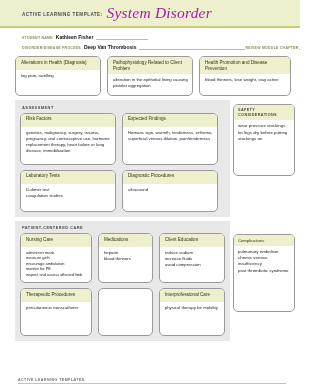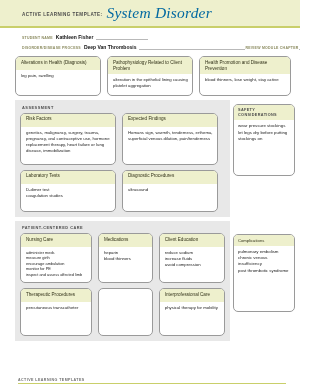--- a/index.html
+++ b/index.html
@@ -23,21 +23,21 @@
   }
   .banner-inner { display:flex; align-items:baseline; padding-left:22px; }
   .alt-label {
     font-size:4.6px; letter-spacing:0.45px; font-weight:bold;
     color:#4a4a4a; text-transform:uppercase; margin-right:4px;
     position:relative; top:-2px;
   }
   .banner-title {
     font-family:"Liberation Serif", serif;
     font-style:italic; font-size:15.5px; font-weight:normal;
-    color:#0369a1; letter-spacing:0.2px;
+    color:#a21caf; letter-spacing:0.2px;
   }
 
   
   .stu-block { padding:4px 0 2px 22px; }
   .stu-row { display:flex; align-items:flex-end; height:8px; margin-bottom:2px; }
   .stu-label {
     font-size:3.5px; letter-spacing:0.25px; color:#8a8a5e;
     text-transform:uppercase; font-weight:bold; white-space:nowrap;
     padding-bottom:0.5px;
   }

